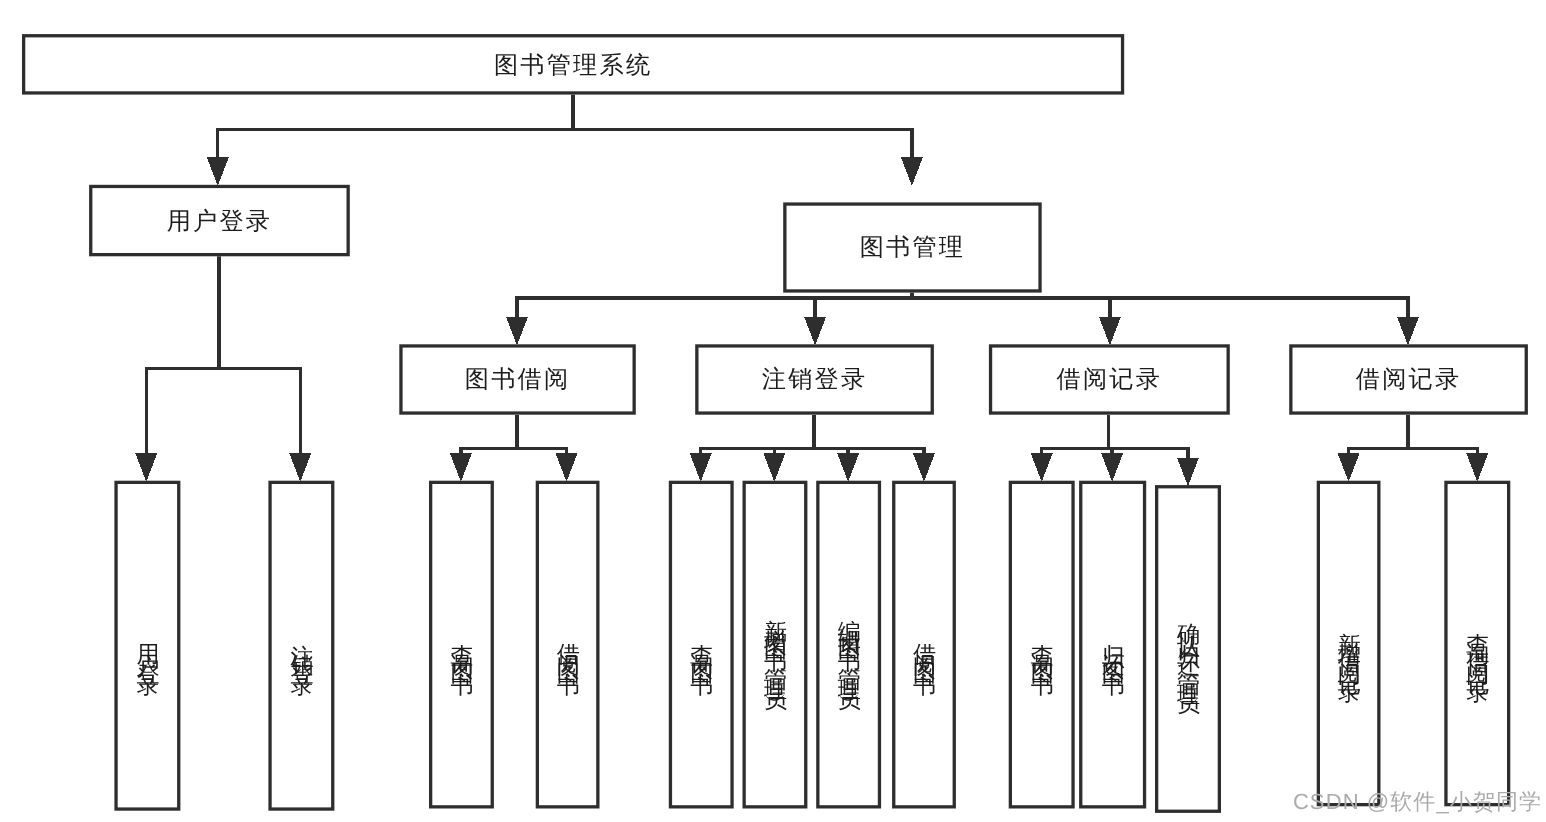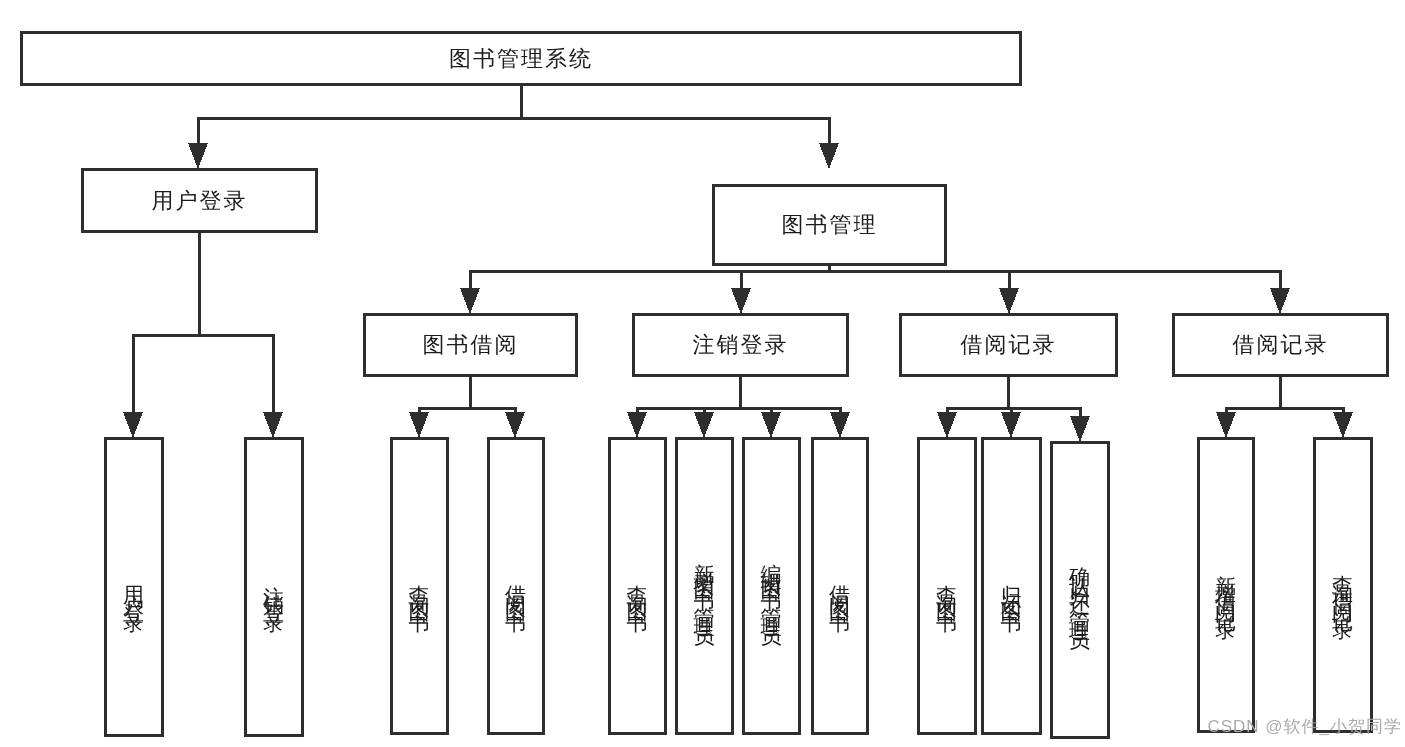--- a/index.html
+++ b/index.html
@@ -40,21 +40,21 @@
     text-orientation: mixed;
     font-size: 21px;
     letter-spacing: 9px;
     line-height: 1.1;
     white-space: nowrap;
   }
   #watermark {
     position: absolute;
     right: 3px;
     top: 715px;
-    font-size: 17px;
+    font-size: 20px;
     letter-spacing: 1px;
     color: #ababab;
     z-index: 3;
     white-space: nowrap;
   }
 </style>
 </head>
 <body>
 
 <div id="canvas">

